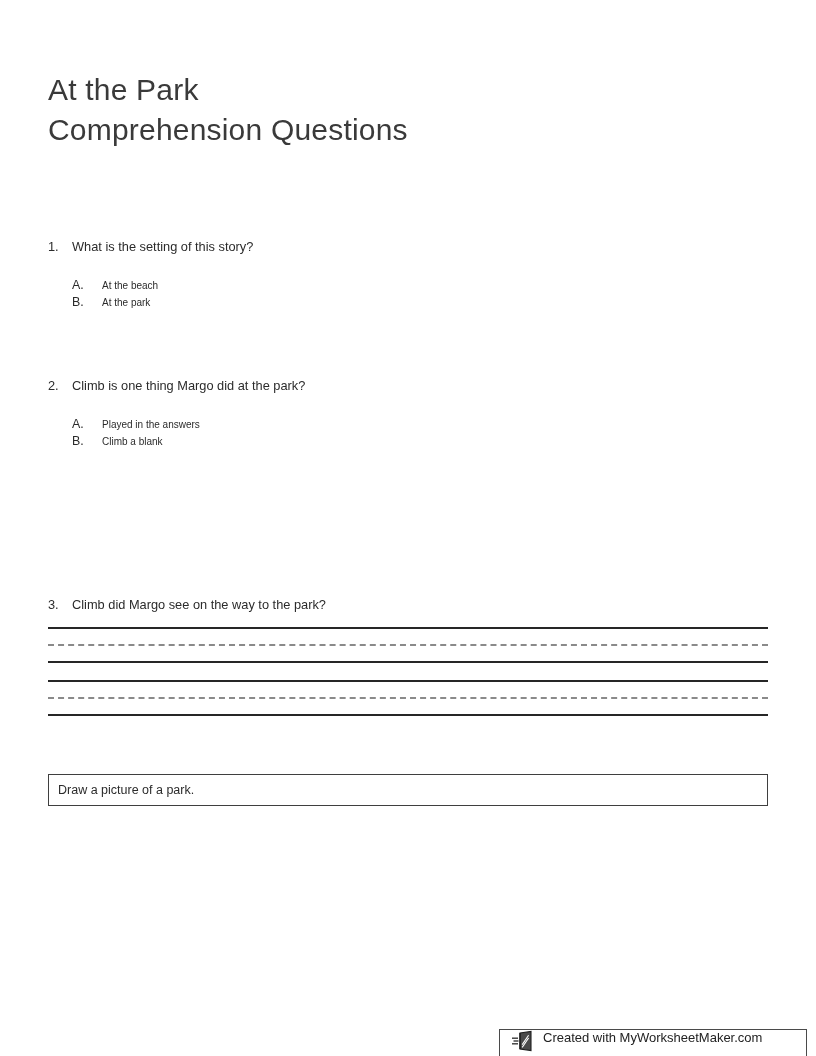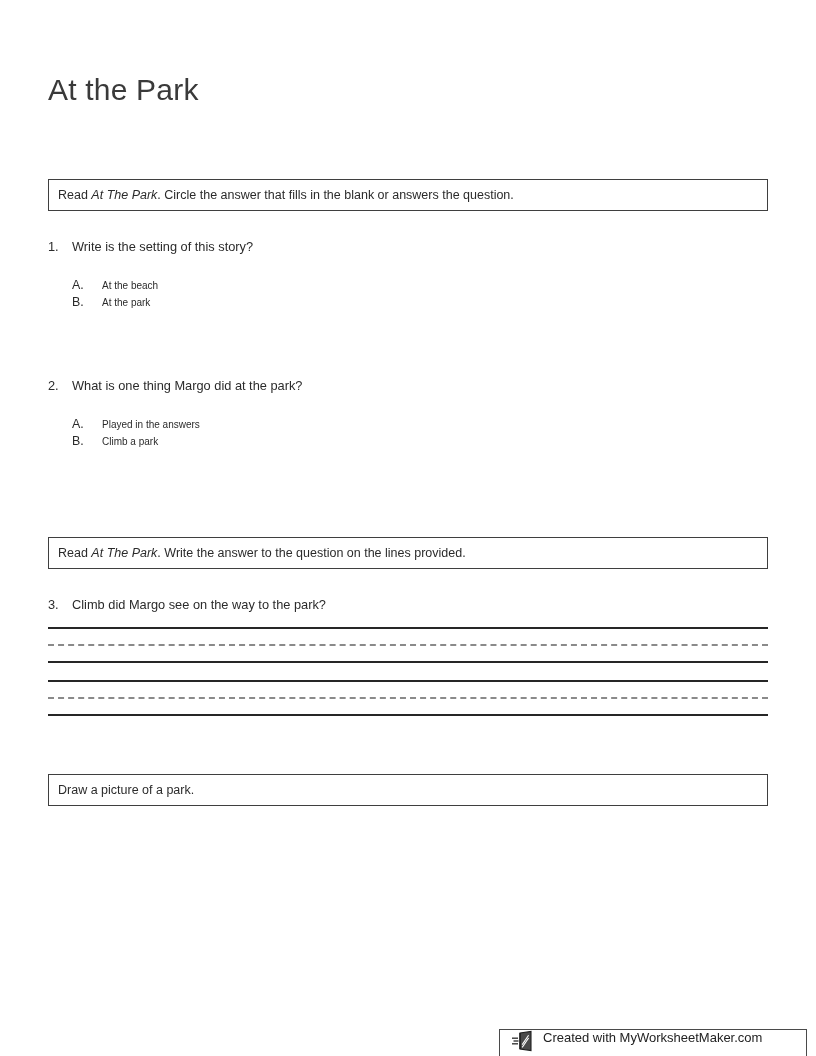--- a/index.html
+++ b/index.html
@@ -173,63 +173,54 @@
     white-space: nowrap;
   }
 </style>
 </head>
 <body>
 
 <div class="page">
 
   <div class="title-block">
     <div class="title-line">At the Park</div>
-  </div>
-
-  <div class="instruction-box" id="instr-1">
-    <div class="instruction-text">
-      <span>Read </span><span class="ital">At The Park</span><span>. Circle the answer that fills in the blank or answers the question.</span>
-    </div>
-  </div>
+    <div class="title-line">Comprehension Questions</div>
+  </div>
+
 
   <div class="question" id="q1">
     <div class="q-row">
       <span class="q-num">1.</span>
-      <span class="q-text">Write is the setting of this story?</span>
+      <span class="q-text">What is the setting of this story?</span>
     </div>
     <div class="option-row">
       <span class="opt-letter">A.</span>
       <span class="opt-text">At the beach</span>
     </div>
     <div class="option-row">
       <span class="opt-letter">B.</span>
       <span class="opt-text">At the park</span>
     </div>
   </div>
 
   <div class="question" id="q2">
     <div class="q-row">
       <span class="q-num">2.</span>
-      <span class="q-text">What is one thing Margo did at the park?</span>
+      <span class="q-text">Climb is one thing Margo did at the park?</span>
     </div>
     <div class="option-row">
       <span class="opt-letter">A.</span>
       <span class="opt-text">Played in the answers</span>
     </div>
     <div class="option-row">
       <span class="opt-letter">B.</span>
-      <span class="opt-text">Climb a park</span>
-    </div>
-  </div>
-
-  <div class="instruction-box" id="instr-2">
-    <div class="instruction-text">
-      <span>Read </span><span class="ital">At The Park</span><span>. Write the answer to the question on the lines provided.</span>
-    </div>
-  </div>
+      <span class="opt-text">Climb a blank</span>
+    </div>
+  </div>
+
 
   <div class="question" id="q3">
     <div class="q-row">
       <span class="q-num">3.</span>
       <span class="q-text">Climb did Margo see on the way to the park?</span>
     </div>
   </div>
 
   <div class="lines-area">
     <div class="line-group">

